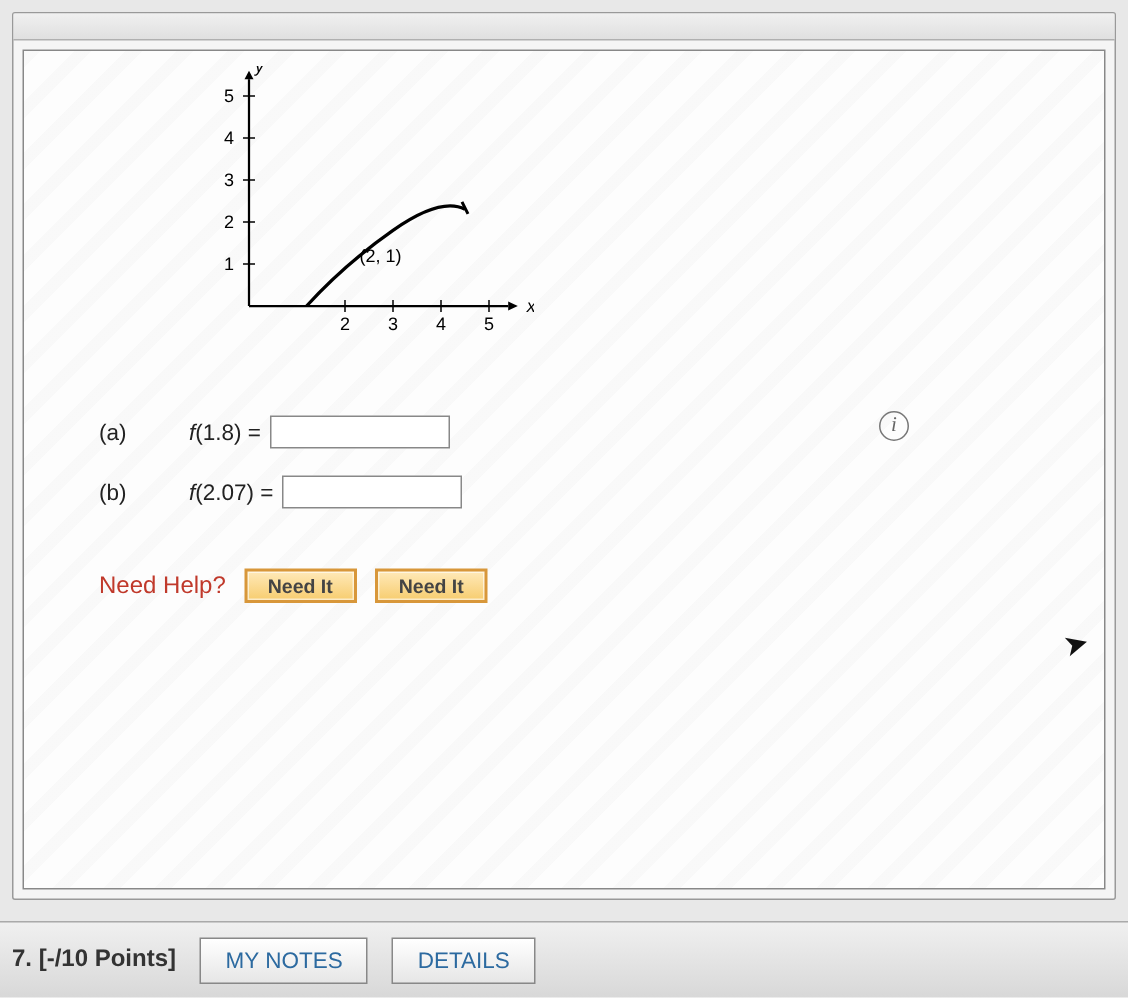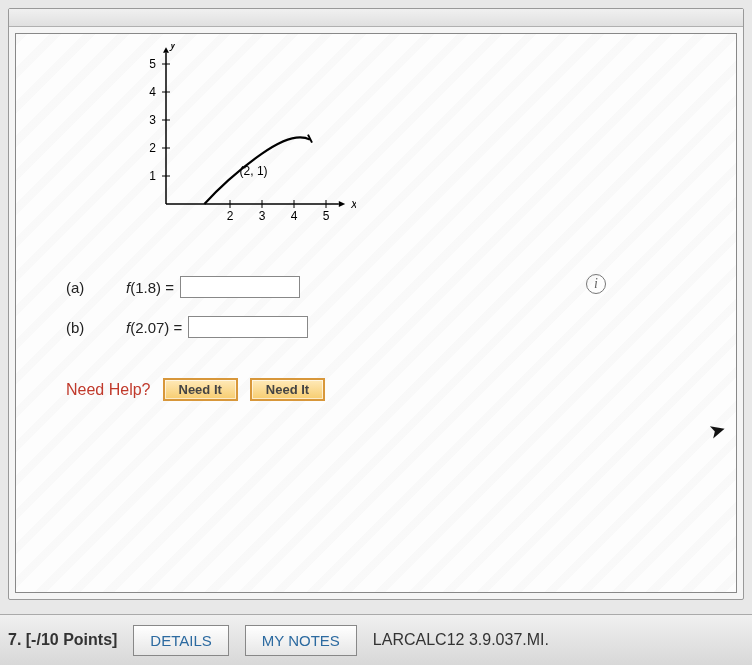--- a/index.html
+++ b/index.html
@@ -201,16 +201,15 @@
       <span class="help-btn">Need It</span>
     </div>
 
 
     <span class="cursor-icon">➤</span>
   </div>
 </div>
 
 <div class="bottom-bar">
   <span class="qnum">7. [-/10 Points]</span>
+  <button class="bottom-btn">MY NOTES</button>
   <button class="bottom-btn">DETAILS</button>
-  <button class="bottom-btn">MY NOTES</button>
-  <span class="book-ref">LARCALC12 3.9.037.MI.</span>
 </div>
 
 </body></html>

